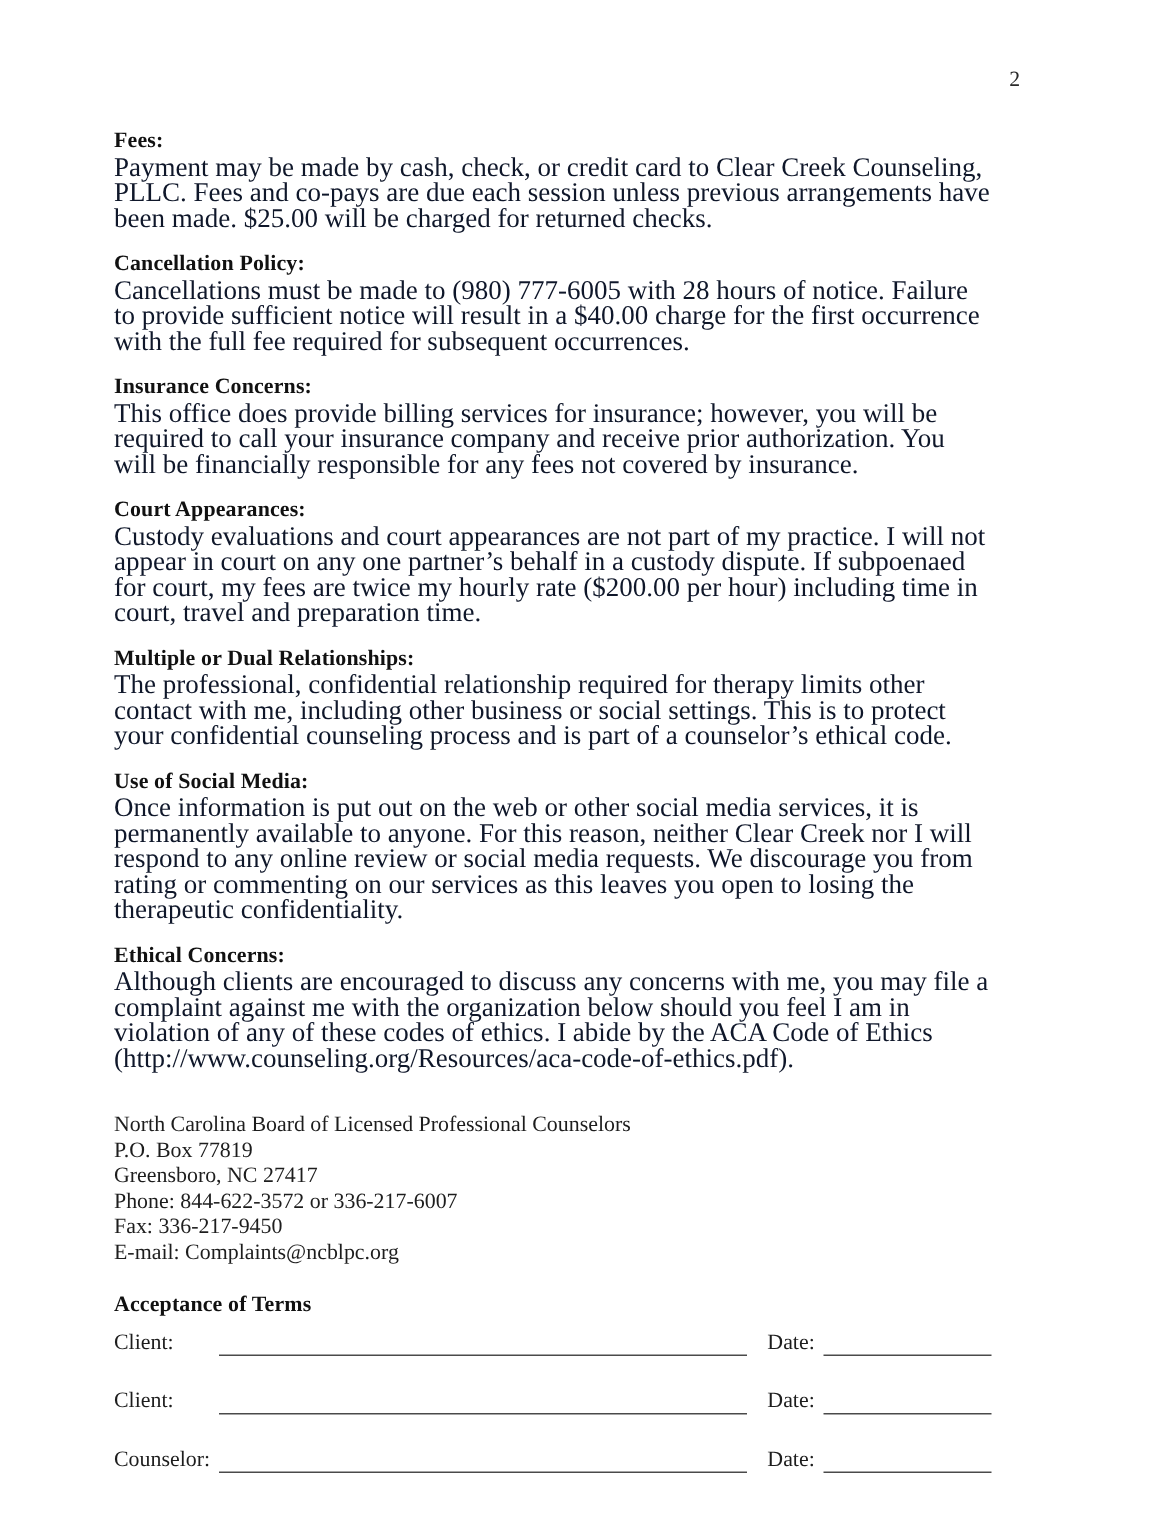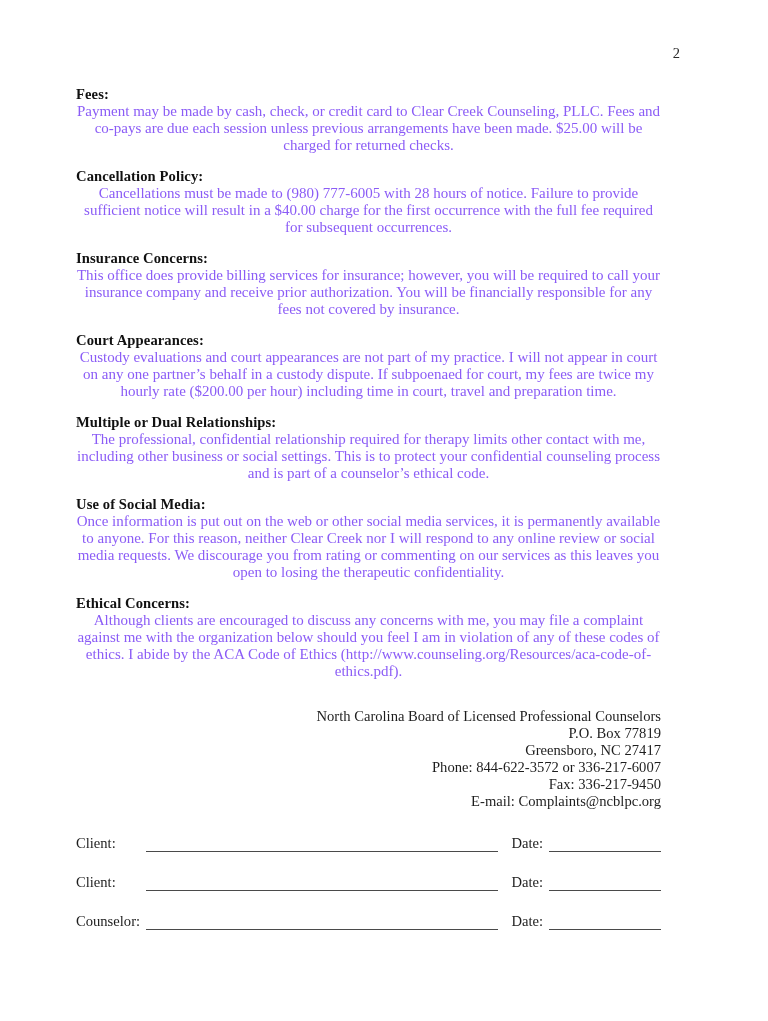--- a/index.html
+++ b/index.html
@@ -52,25 +52,25 @@
   .heading {
     font-size: 14.6px;
     font-weight: bold;
     line-height: 17px;
     letter-spacing: 0.1px;
     color: #111111;
     margin: 0;
   }
 
   .para {
-    font-size: 15px;
-    line-height: 17px;
-    text-align: center;
-    margin: 0;
-    color: #8b5cf6;
+    font-size: 18px;
+    line-height: 17px;
+    text-align: left;
+    margin: 0;
+    color: #0f172a;
     hyphens: none;
   }
 
   .fee-list {
     margin: 0;
     padding: 0;
     list-style: none;
   }
   .fee-row {
     font-size: 14.6px;
@@ -82,21 +82,21 @@
     display: inline-block;
     width: 141px;
   }
   .fee-amount {
     display: inline-block;
   }
 
   .contact-block {
     margin-top: 28px;
     margin-bottom: 18px;
-    text-align: right;
+    text-align: left;
   }
   .contact-line {
     font-size: 14.6px;
     line-height: 17px;
     color: #1d1d1d;
   }
 
   .acceptance {
     margin-top: 18px;
   }
@@ -190,20 +190,21 @@
     <div class="contact-block">
       <div class="contact-line">North Carolina Board of Licensed Professional Counselors</div>
       <div class="contact-line">P.O. Box 77819</div>
       <div class="contact-line">Greensboro, NC 27417</div>
       <div class="contact-line">Phone: 844-622-3572 or 336-217-6007</div>
       <div class="contact-line">Fax: 336-217-9450</div>
       <div class="contact-line">E-mail: Complaints@ncblpc.org</div>
     </div>
 
     <div class="acceptance">
+      <div class="heading">Acceptance of Terms</div>
 
       <table class="sig-table">
         <tbody>
           <tr class="sig-row">
             <td class="sig-label">Client:</td>
             <td class="sig-rule rule-name">
                 <span class="rule-line"></span>
               </td>
             <td class="date-cell">
               <span class="date-label">Date:</span>

